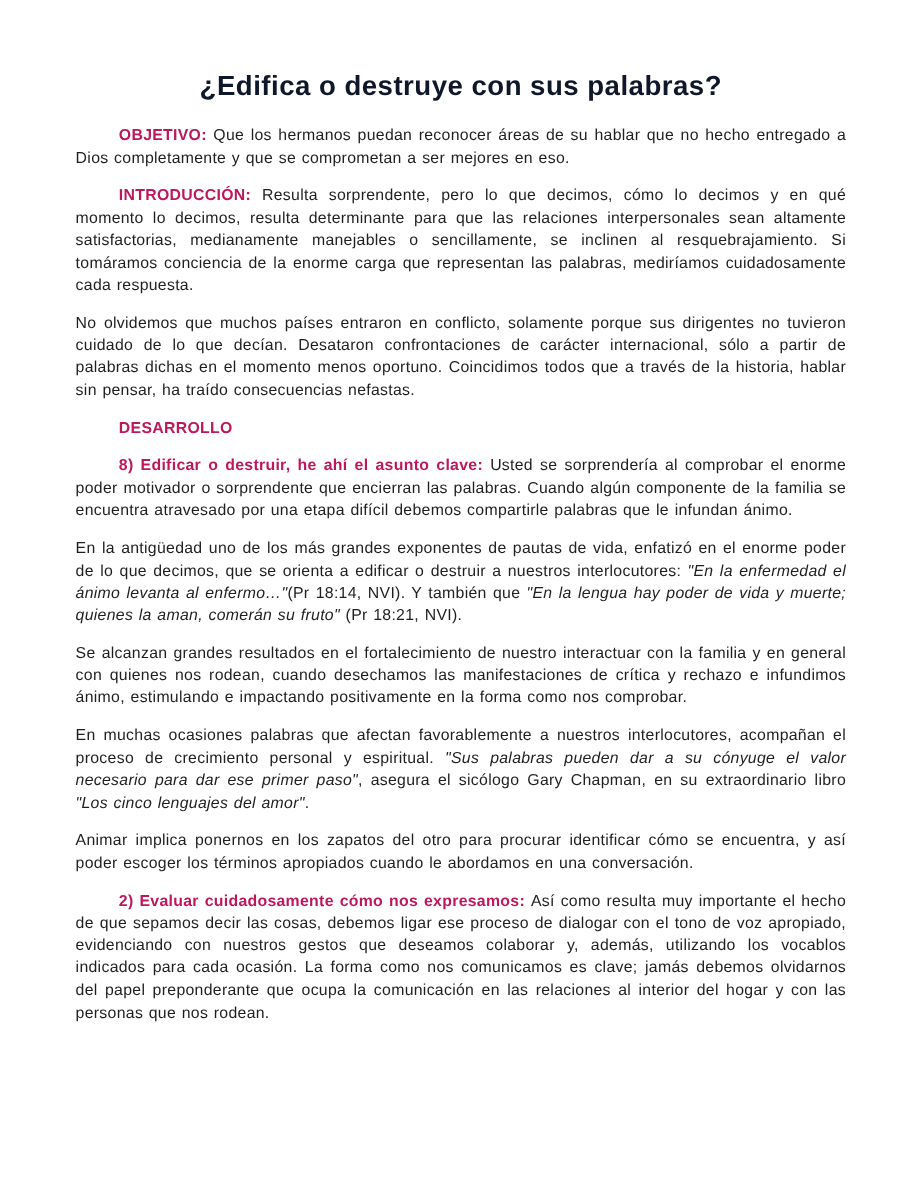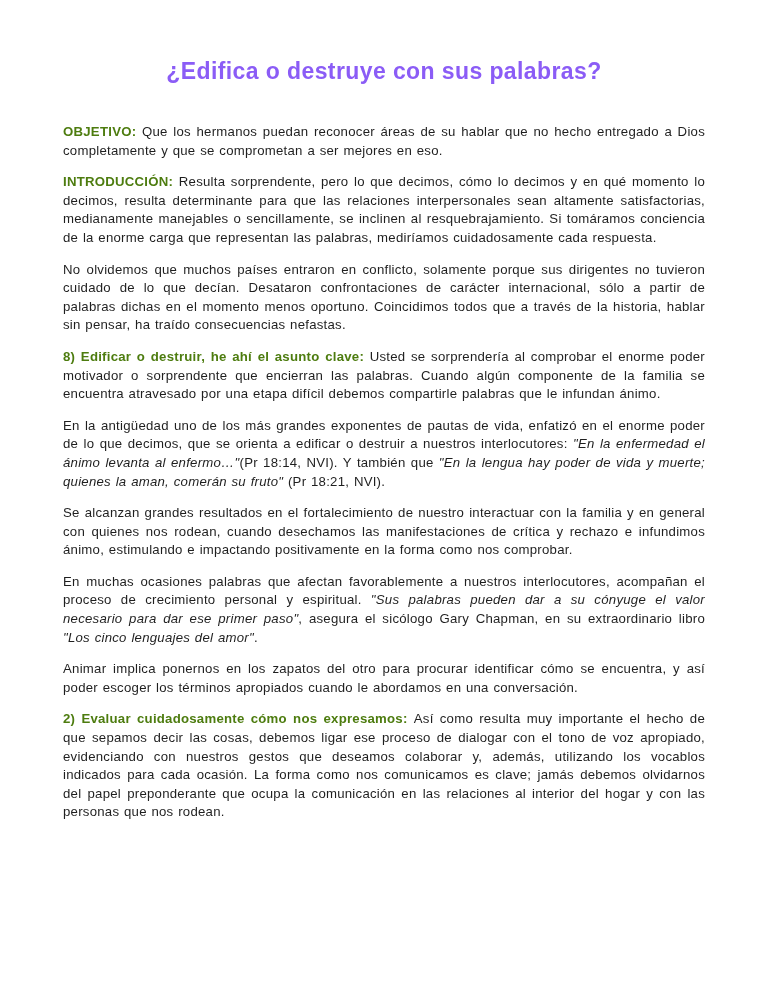--- a/index.html
+++ b/index.html
@@ -20,52 +20,53 @@
     margin: 0 auto;
     background: #ffffff;
     padding: 58px 63px 40px 63px;
   }
 
   .doc-title {
     font-size: 23px;
     font-weight: 700;
     text-align: center;
     letter-spacing: 0.4px;
-    color: #8b5cf6;
-    margin-bottom: 38px;
+    color: #0f172a;
+    margin-bottom: 19px;
   }
 
   .doc-body p {
     font-size: 13.2px;
     line-height: 18.6px;
     text-align: justify;
     letter-spacing: 0.25px;
     word-spacing: 0.8px;
     margin-bottom: 13px;
     color: #1f1f1f;
   }
 
   .doc-body p.heading {
     text-align: left;
     margin-top: 6px;
   }
 
-  .doc-body span.b { font-weight: 700; color: #4d7c0f; }
+  .doc-body span.b { font-weight: 700; color: #be185d; margin-left: 36px; }
   .doc-body span.i { font-style: italic; }
 </style>
 </head>
 <body>
 
 <div class="page">
   <h1 class="doc-title">¿Edifica o destruye con sus palabras?</h1>
 
   <div class="doc-body">
       <p><span class="b">OBJETIVO: </span><span>Que los hermanos puedan reconocer áreas de su hablar que no hecho entregado a Dios completamente y que se comprometan a ser mejores en eso.</span></p>
       <p><span class="b">INTRODUCCIÓN: </span><span>Resulta sorprendente, pero lo que decimos, cómo lo decimos y en qué momento lo decimos, resulta determinante para que las relaciones interpersonales sean altamente satisfactorias, medianamente manejables o sencillamente, se inclinen al resquebrajamiento. Si tomáramos conciencia de la enorme carga que representan las palabras, mediríamos cuidadosamente cada respuesta.</span></p>
       <p><span>No olvidemos que muchos países entraron en conflicto, solamente porque sus dirigentes no tuvieron cuidado de lo que decían. Desataron confrontaciones de carácter internacional, sólo a partir de palabras dichas en el momento menos oportuno. Coincidimos todos que a través de la historia, hablar sin pensar, ha traído consecuencias nefastas.</span></p>
+      <p class="heading"><span class="b">DESARROLLO</span></p>
       <p><span class="b">8) Edificar o destruir, he ahí el asunto clave: </span><span>Usted se sorprendería al comprobar el enorme poder motivador o sorprendente que encierran las palabras. Cuando algún componente de la familia se encuentra atravesado por una etapa difícil debemos compartirle palabras que le infundan ánimo.</span></p>
       <p><span>En la antigüedad uno de los más grandes exponentes de pautas de vida, enfatizó en el enorme poder de lo que decimos, que se orienta a edificar o destruir a nuestros interlocutores: </span><span class="i">"En la enfermedad el ánimo levanta al enfermo…"</span><span>(Pr 18:14, NVI). Y también que </span><span class="i">"En la lengua hay poder de vida y muerte; quienes la aman, comerán su fruto"</span><span> (Pr 18:21, NVI).</span></p>
       <p><span>Se alcanzan grandes resultados en el fortalecimiento de nuestro interactuar con la familia y en general con quienes nos rodean, cuando desechamos las manifestaciones de crítica y rechazo e infundimos ánimo, estimulando e impactando positivamente en la forma como nos comprobar.</span></p>
       <p><span>En muchas ocasiones palabras que afectan favorablemente a nuestros interlocutores, acompañan el proceso de crecimiento personal y espiritual. </span><span class="i">"Sus palabras pueden dar a su cónyuge el valor necesario para dar ese primer paso"</span><span>, asegura el sicólogo Gary Chapman, en su extraordinario libro </span><span class="i">"Los cinco lenguajes del amor"</span><span>.</span></p>
       <p><span>Animar implica ponernos en los zapatos del otro para procurar identificar cómo se encuentra, y así poder escoger los términos apropiados cuando le abordamos en una conversación.</span></p>
       <p><span class="b">2) Evaluar cuidadosamente cómo nos expresamos: </span><span>Así como resulta muy importante el hecho de que sepamos decir las cosas, debemos ligar ese proceso de dialogar con el tono de voz apropiado, evidenciando con nuestros gestos que deseamos colaborar y, además, utilizando los vocablos indicados para cada ocasión. La forma como nos comunicamos es clave; jamás debemos olvidarnos del papel preponderante que ocupa la comunicación en las relaciones al interior del hogar y con las personas que nos rodean.</span></p>
     </div>
 </div>
 
 </body></html>

